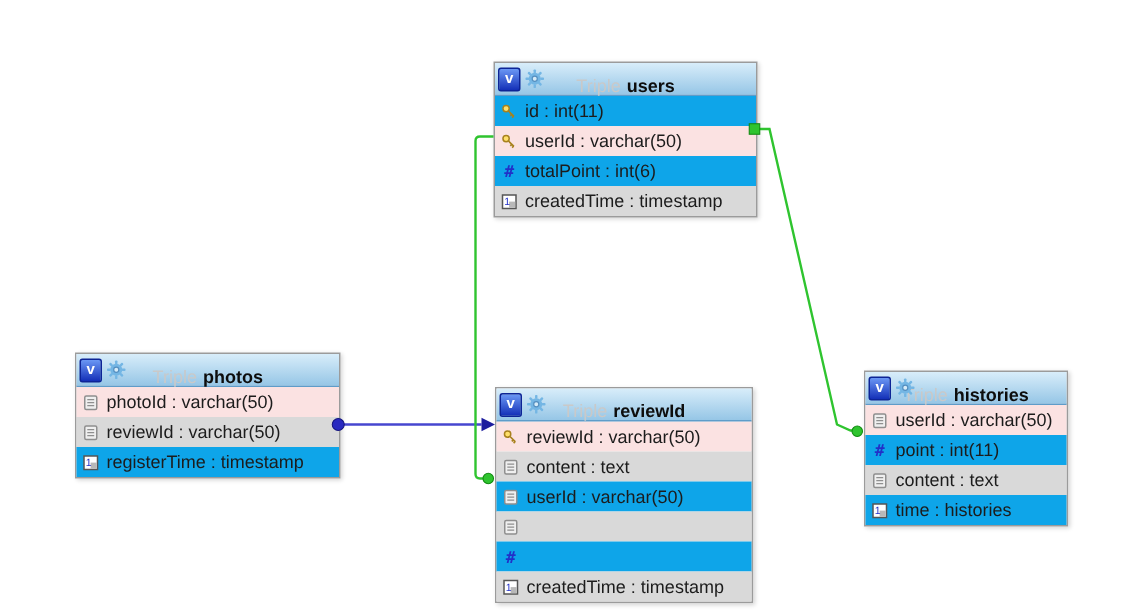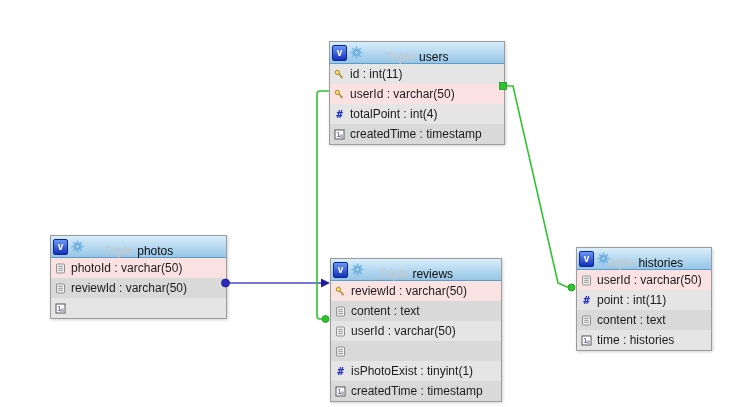--- a/index.html
+++ b/index.html
@@ -10,23 +10,23 @@
   .thead{position:relative;height:21px;
          background:linear-gradient(var(--header-blue-top),var(--header-blue-bottom));
          border-bottom:1px solid #5e9cc9;display:flex;align-items:center;padding:0 2px;}
   .vbadge{flex:0 0 auto;width:13px;height:14px;background:linear-gradient(#6a97f4,#1430b8);
           border:1px solid #0d2496;border-radius:2px;color:#fff;font-weight:bold;font-size:10px;
           line-height:14px;text-align:center;z-index:2;}
   .gear{flex:0 0 auto;margin-left:3px;z-index:2;}
   .ttitle{position:absolute;left:0;right:0;top:4px;height:21px;display:flex;align-items:center;
           justify-content:center;font-size:12px;z-index:1;}
   .schema{color:#c9c9c9;margin-right:4px;}
-  .tname{font-weight:normal;color:#0d0d0d;}
+  .tname{font-weight:bold;color:#0d0d0d;}
   .row{height:20px;display:flex;align-items:center;padding:0 3px;font-size:12px;color:#1c1c1c;
-       white-space:nowrap;background:#e5e5e5;}
+       white-space:nowrap;background:#0ea5e9;}
   .row.pink{background:var(--row-highlight-pink);}
   .row.gray{background:var(--row-alt-gray);}
   .cicon{flex:0 0 13px;width:13px;margin-right:4px;display:flex;align-items:center;justify-content:center;}
   .hash-ic{color:#2230c8;font-weight:bold;font-size:11px;font-family:"DejaVu Sans Mono",monospace;}
   svg.conn{position:absolute;left:0;top:0;z-index:2;pointer-events:none;}
   .gline{stroke:var(--relation-green);stroke-width:1.6;fill:none;}
   .bline{stroke:var(--relation-blue);stroke-width:1.6;fill:none;}
   .gdot,.gsq{fill:var(--relation-green);stroke:#118a11;stroke-width:.7;}
   .bdot{fill:#2a2ac0;stroke:#15157e;stroke-width:.7;}
   .barrow{fill:#1d1d9e;}
@@ -93,21 +93,21 @@
             <circle cx="3.4" cy="3.4" r="2.1" fill="#ffe06a" stroke="#a8821e"></circle>
             <path d="M5 5 L8.6 8.6 M7.2 7.2 L6.2 8.2 M8.4 8.4 L7.4 9.4" stroke="#a8821e" stroke-width="1.1" fill="none"></path>
           </svg>
       </span>
       <span>userId : varchar(50)</span>
     </div>
     <div class="row">
       <span class="cicon">
           <span class="hash-ic">#</span>
         </span>
-      <span>totalPoint : int(4)</span>
+      <span>totalPoint : int(6)</span>
     </div>
     <div class="row gray">
       <span class="cicon">
         <svg width="11" height="11" viewBox="0 0 11 11">
             <rect x="1" y="1" width="9" height="9" fill="#ffffff" stroke="#555555"></rect>
             <rect x="5.4" y="5.4" width="4.1" height="4.1" fill="#b8b8b8"></rect>
             <text x="2.2" y="7.8" font-size="7" fill="#2230c8">1</text>
           </svg>
       </span>
       <span>createdTime : timestamp</span>
@@ -155,20 +155,21 @@
       <span>reviewId : varchar(50)</span>
     </div>
     <div class="row">
       <span class="cicon">
         <svg width="11" height="11" viewBox="0 0 11 11">
             <rect x="1" y="1" width="9" height="9" fill="#ffffff" stroke="#555555"></rect>
             <rect x="5.4" y="5.4" width="4.1" height="4.1" fill="#b8b8b8"></rect>
             <text x="2.2" y="7.8" font-size="7" fill="#2230c8">1</text>
           </svg>
       </span>
+      <span>registerTime : timestamp</span>
     </div>
   </div>
 
   <div class="table" style="left:330px;top:258px;width:170px;">
     <div class="thead">
       <span class="vbadge">v</span>
       <svg class="gear" width="13" height="13" viewBox="0 0 13 13">
         <g fill="#74b6e4">
           <circle cx="6.5" cy="6.5" r="4"></circle>
           <rect x="5.7" y="0.3" width="1.6" height="2.6" rx="0.6"></rect>
@@ -177,21 +178,21 @@
           <rect x="5.7" y="0.3" width="1.6" height="2.6" rx="0.6" transform="rotate(135 6.5 6.5)"></rect>
           <rect x="5.7" y="0.3" width="1.6" height="2.6" rx="0.6" transform="rotate(180 6.5 6.5)"></rect>
           <rect x="5.7" y="0.3" width="1.6" height="2.6" rx="0.6" transform="rotate(225 6.5 6.5)"></rect>
           <rect x="5.7" y="0.3" width="1.6" height="2.6" rx="0.6" transform="rotate(270 6.5 6.5)"></rect>
           <rect x="5.7" y="0.3" width="1.6" height="2.6" rx="0.6" transform="rotate(315 6.5 6.5)"></rect>
         </g>
         <circle cx="6.5" cy="6.5" r="1.7" fill="#d6ebf8" stroke="#548fc0" stroke-width="0.8"></circle>
       </svg>
       <span class="ttitle">
         <span class="schema">Triple</span>
-        <span class="tname">reviews</span>
+        <span class="tname">reviewId</span>
       </span>
     </div>
     <div class="row pink">
       <span class="cicon">
         <svg width="11" height="11" viewBox="0 0 11 11">
             <circle cx="3.4" cy="3.4" r="2.1" fill="#ffe06a" stroke="#a8821e"></circle>
             <path d="M5 5 L8.6 8.6 M7.2 7.2 L6.2 8.2 M8.4 8.4 L7.4 9.4" stroke="#a8821e" stroke-width="1.1" fill="none"></path>
           </svg>
       </span>
       <span>reviewId : varchar(50)</span>
@@ -219,21 +220,20 @@
         <svg width="11" height="11" viewBox="0 0 11 11">
             <rect x="1.5" y="1" width="8" height="9" rx="1" fill="#efefef" stroke="#8f8f8f"></rect>
             <path d="M3.2 3.4 H7.8 M3.2 5.4 H7.8 M3.2 7.4 H7.8" stroke="#8f8f8f" stroke-width="0.9"></path>
           </svg>
       </span>
     </div>
     <div class="row">
       <span class="cicon">
           <span class="hash-ic">#</span>
         </span>
-      <span>isPhotoExist : tinyint(1)</span>
     </div>
     <div class="row gray">
       <span class="cicon">
         <svg width="11" height="11" viewBox="0 0 11 11">
             <rect x="1" y="1" width="9" height="9" fill="#ffffff" stroke="#555555"></rect>
             <rect x="5.4" y="5.4" width="4.1" height="4.1" fill="#b8b8b8"></rect>
             <text x="2.2" y="7.8" font-size="7" fill="#2230c8">1</text>
           </svg>
       </span>
       <span>createdTime : timestamp</span>

